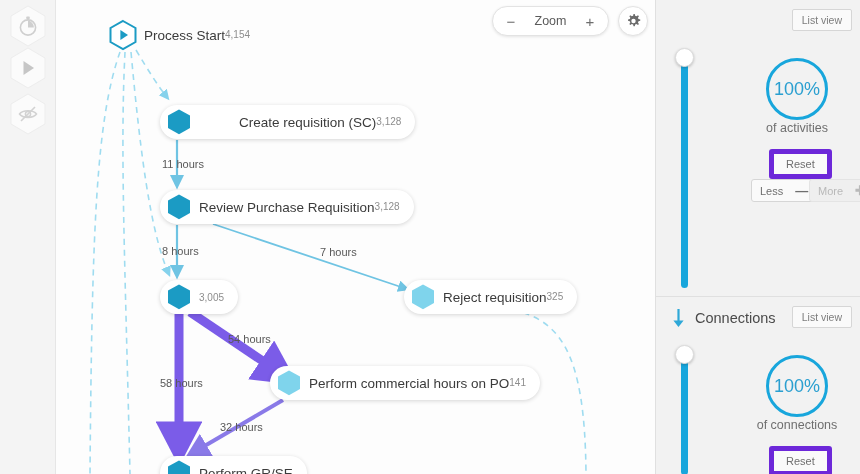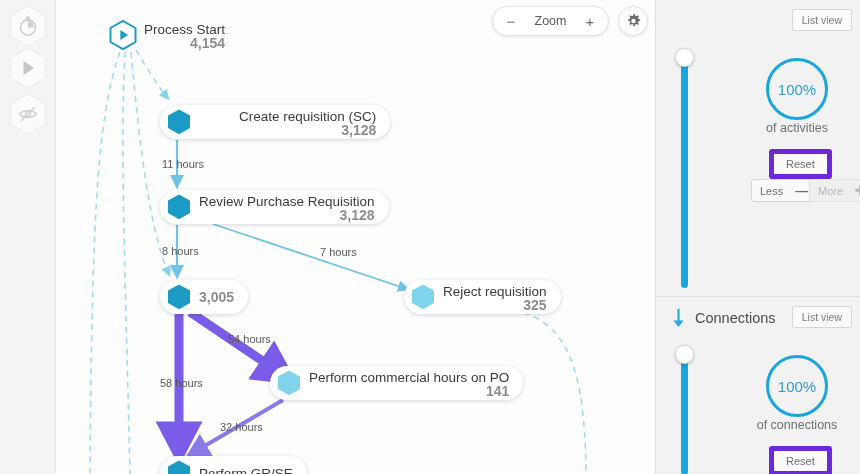--- a/index.html
+++ b/index.html
@@ -73,23 +73,23 @@
     background: #ffffff;
     border-radius: 17px;
     box-shadow: 0 1px 4px rgba(0,0,0,.16);
     display: flex; align-items: center;
     padding: 0 14px 0 6px;
     white-space: nowrap;
     cursor: pointer;
     z-index: 6;
   }
   .node .hexwrap { width: 26px; height: 28px; flex: 0 0 26px; margin-right: 7px; }
-  .node .ntext { display: flex; flex-direction: column; justify-content: center; align-items: flex-end; }
+  .node .ntext { display: flex; flex-direction: row; justify-content: center; }
   .node .nlabel { font-size: 13.5px; color: #3b3b3b; line-height: 15px; }
-  .node .ncount { font-size: 14px; color: #8d8d8d; line-height: 11px; margin-top: 1px; font-weight: bold; }
+  .node .ncount { font-size: 10px; color: #8d8d8d; line-height: 11px; margin-top: 1px; }
 
   
   #node-start {
     padding: 0;
     background: transparent;
     box-shadow: none;
     height: 34px;
   }
   #node-start .hexwrap { width: 30px; height: 32px; flex: 0 0 30px; margin-right: 6px; }
 
@@ -141,21 +141,21 @@
     box-shadow: 0 1px 3px rgba(0,0,0,.22);
     cursor: pointer;
   }
 
   .ring {
     position: absolute;
     width: 62px; height: 62px; border-radius: 50%;
     border: 3px solid #18a6dc;
     display: flex; align-items: center; justify-content: center;
   }
-  .ring span { font-size: 15px; color: #2a9fd0; }
+  .ring span { font-size: 18px; color: #2a9fd0; }
   .ring-cap {
     position: absolute; font-size: 12.5px; color: #6f6f6f;
     text-align: center; width: 150px;
   }
 
   .reset-btn {
     position: absolute;
     font-size: 11px; color: #6f6f6f;
     background: #fafafa; border: 5px solid #6d28d9;
     border-radius: 3px; padding: 4px 12px;

